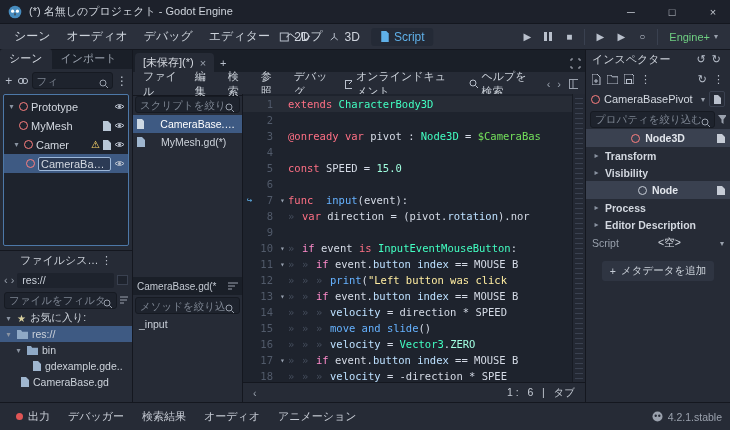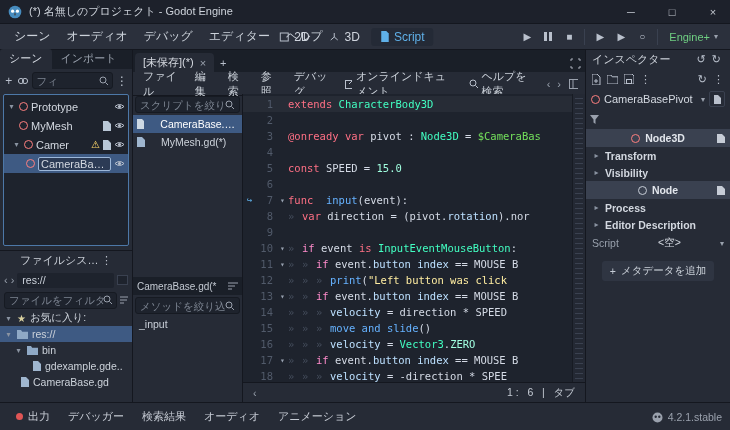--- a/index.html
+++ b/index.html
@@ -38,21 +38,21 @@
   .vsep{width:1px;height:16px;background:#3a4150;margin:0 4px}
   #renderer{display:flex;align-items:center;gap:4px;color:var(--green);font-size:11px;padding:0 6px}
 
   
   .dock-tabs{height:19px;background:var(--darker);display:flex;align-items:flex-end}
   .dock-tab{padding:2px 9px 3px;font-size:11px;color:var(--dim)}
   .dock-tab.active{background:var(--panel);color:var(--text);border-radius:3px 3px 0 0}
   input.godot{background:var(--dark);border:1px solid #161a22;border-radius:3px;color:var(--text);
       font-family:"Liberation Sans","DejaVu Sans",sans-serif;font-size:10.5px;height:17px;padding:0 4px;outline:none;width:100%}
   input.godot::placeholder{color:#7d8592}
-  .srch-wrap{position:relative;display:flex;align-items:center}
+  .srch-wrap{position:relative;display:flex;align-items:flex-end}
   .srch-wrap svg{position:absolute;right:4px}
 
   
   #scene-dock{left:0;top:50px;width:133px;height:200px;background:var(--panel);border-right:1px solid var(--border)}
   #scene-toolbar{height:23px;display:flex;align-items:center;gap:3px;padding:0 4px}
   .sbtn{width:17px;height:17px;display:flex;align-items:center;justify-content:center;color:var(--icon);font-size:12px}
   #scene-tree{position:absolute;left:3px;right:3px;top:44px;bottom:4px;background:var(--dark);
               border:1px solid #4d78a8;border-radius:2px;padding-top:2px;overflow:hidden}
   .tree-row{height:19px;display:flex;align-items:center;gap:3px;padding-right:3px;font-size:11px;color:#d3d8e0}
   .tree-row.selected{background:var(--sel)}
@@ -121,21 +121,21 @@
   .insp-fold .caret{font-size:8px}
   #script-prop{height:20px;display:flex;align-items:center;padding:0 6px;font-size:10.5px}
   #meta-btn{margin:8px auto 0;width:112px;height:20px;background:#2f3542;border-radius:3px;
       display:flex;align-items:center;justify-content:center;gap:5px;font-size:10.5px;color:#ccd2da}
 
   
   #bottombar{left:0;top:402px;width:730px;height:28px;background:var(--panel);border-top:1px solid var(--border);
       display:flex;align-items:center;padding:0 8px;gap:2px}
   .bb-item{display:flex;align-items:center;gap:5px;padding:0 8px;font-size:11px;color:#c6cbd4}
   .dot{width:7px;height:7px;border-radius:50%;background:var(--errdot)}
-  #version{margin-left:auto;display:flex;align-items:flex-end;gap:5px;color:#9aa1ad;font-size:10.5px}
+  #version{margin-left:auto;display:flex;align-items:flex-start;gap:5px;color:#9aa1ad;font-size:10.5px}
 </style>
 </head>
 <body>
 
 <div class="app">
 
   <div id="titlebar" class="abs">
     <svg class="ic" width="14" height="14">
       <circle cx="7" cy="7" r="6.3" fill="#478cbf"></circle>
         <circle cx="4.6" cy="6.2" r="1.6" fill="#fff"></circle>
@@ -461,20 +461,27 @@
       <span class="ring"></span>
       <span class="ellip grow">CameraBasePivot</span>
       <span style="font-size:8px;color:#9aa1ad">▾</span>
       <span class="mini-btn">
         <svg width="7" height="9">
             <path d="M0 0h4l3 3v6H0z" fill="#b9c0cc"></path>
           </svg>
       </span>
     </div>
     <div id="insp-filter">
+      <span class="srch-wrap grow">
+        <input class="godot" placeholder="プロパティを絞り込む" style="">
+        <svg width="10" height="10">
+            <circle cx="4" cy="4" r="3" fill="none" stroke="#9aa1ad"></circle>
+            <line x1="6.5" y1="6.5" x2="9" y2="9" stroke="#9aa1ad"></line>
+          </svg>
+      </span>
       <svg width="9" height="9">
           <path d="M0 0h9L5.5 4.5V9L3.5 7.5V4.5z" fill="#9aa1ad"></path>
         </svg>
     </div>
     <div class="insp-cat">
       <span class="ring"></span>
       <span>Node3D</span>
       <svg class="docic" width="8" height="9">
           <path d="M0 0h5l3 3v6H0z" fill="#c6ccd6"></path>
         </svg>

